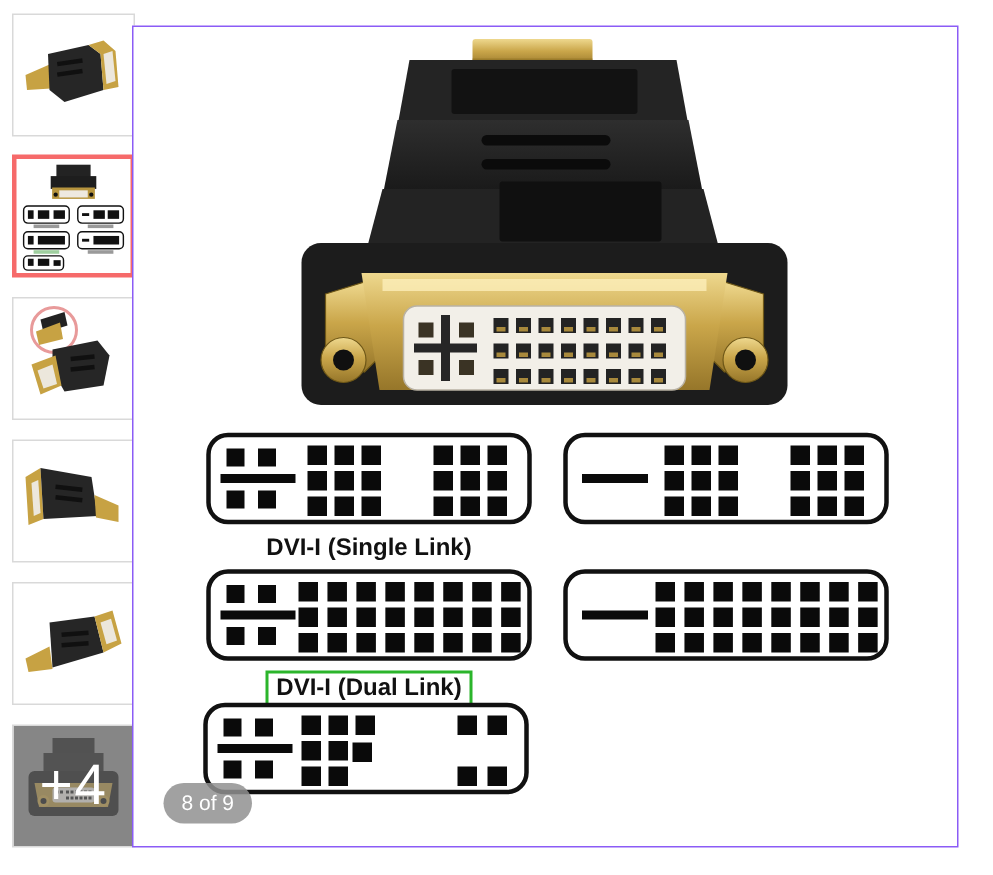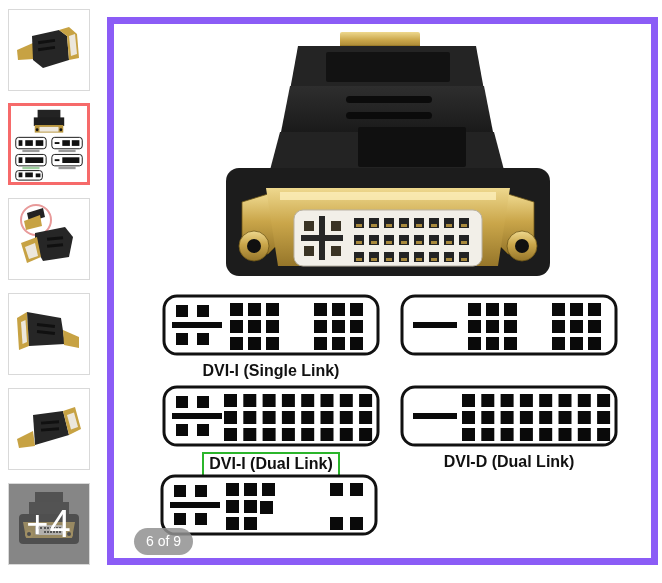--- a/index.html
+++ b/index.html
@@ -16,22 +16,22 @@
   .thumb svg{width:100%;height:100%;display:block;}
   .thumb.selected{border:3px solid var(--sel-color,#f66a6a);}
   .t0{top:9px}.t1{top:103px}.t2{top:198px}.t3{top:293px}.t4{top:388px}.t5{top:483px}
   .more-overlay{
     position:absolute;inset:0;background:rgba(128,128,128,0.55);
     display:flex;align-items:center;justify-content:center;
     color:#fff;font-size:38px;font-weight:400;letter-spacing:1px;
   }
   
   .main{
-    position:absolute;left:107px;top:17px;width:551px;height:548px;
-    box-sizing:border-box;border:7px solid #8b5cf6;background:#fff;cursor:pointer;
+    position:absolute;left:88px;top:17px;width:551px;height:548px;
+    box-sizing:border-box;border:1px solid #8b5cf6;background:#fff;cursor:pointer;
   }
   .photo{position:absolute;left:104px;top:8px;width:340px;height:250px;}
   
   .connector{position:absolute;width:218px;text-align:center;}
   .pos0{left:48px;top:270px}
   .pos1{left:286px;top:270px}
   .pos2{left:48px;top:361px}
   .pos3{left:286px;top:361px}
   .pos4{left:46px;top:450px}
   .clabel{
@@ -384,21 +384,21 @@
             <rect x="158.5" y="9" width="13" height="13"></rect>
             <rect x="158.5" y="26" width="13" height="13"></rect>
             <rect x="158.5" y="43" width="13" height="13"></rect>
             <rect x="177.8" y="9" width="13" height="13"></rect>
             <rect x="177.8" y="26" width="13" height="13"></rect>
             <rect x="177.8" y="43" width="13" height="13"></rect>
             <rect x="197.1" y="9" width="13" height="13"></rect>
             <rect x="197.1" y="26" width="13" height="13"></rect>
             <rect x="197.1" y="43" width="13" height="13"></rect>
           </g>
-        </svg><div class="clabel">DVI-D (Dual Link)</div></div>
+        </svg></div>
       <div class="connector pos4"><svg viewBox="0 0 218 62" width="218" height="62">
           <rect x="2" y="2" width="214" height="58" rx="13" fill="#ffffff" stroke="#111111" stroke-width="3"></rect>
           <g fill="#0a0a0a">
             <rect x="14" y="11" width="12" height="12"></rect>
             <rect x="35" y="11" width="12" height="12"></rect>
             <rect x="14" y="39" width="12" height="12"></rect>
             <rect x="35" y="39" width="12" height="12"></rect>
             <rect x="10" y="28" width="50" height="6"></rect>
             <rect x="66" y="9" width="13" height="13"></rect>
             <rect x="84" y="9" width="13" height="13"></rect>
@@ -409,14 +409,14 @@
             <rect x="84" y="43" width="13" height="13"></rect>
             <rect x="100" y="27" width="13" height="13"></rect>
             <rect x="170" y="9" width="13" height="13"></rect>
             <rect x="170" y="43" width="13" height="13"></rect>
             <rect x="190" y="9" width="13" height="13"></rect>
             <rect x="190" y="43" width="13" height="13"></rect>
           </g>
         </svg></div>
     </div>
 
-  <div class="counter">6 of 9</div>
+  <div class="counter">8 of 9</div>
 </div>
 
 </body></html>

